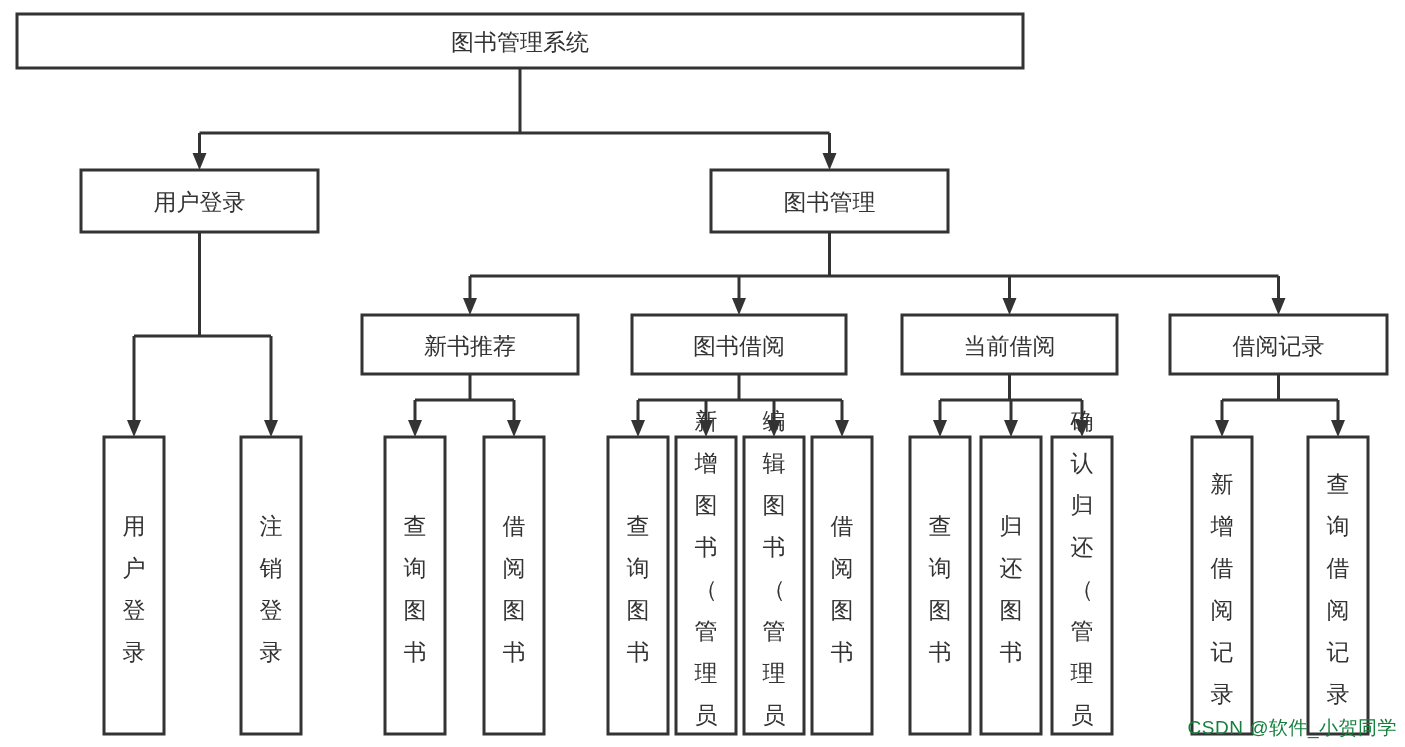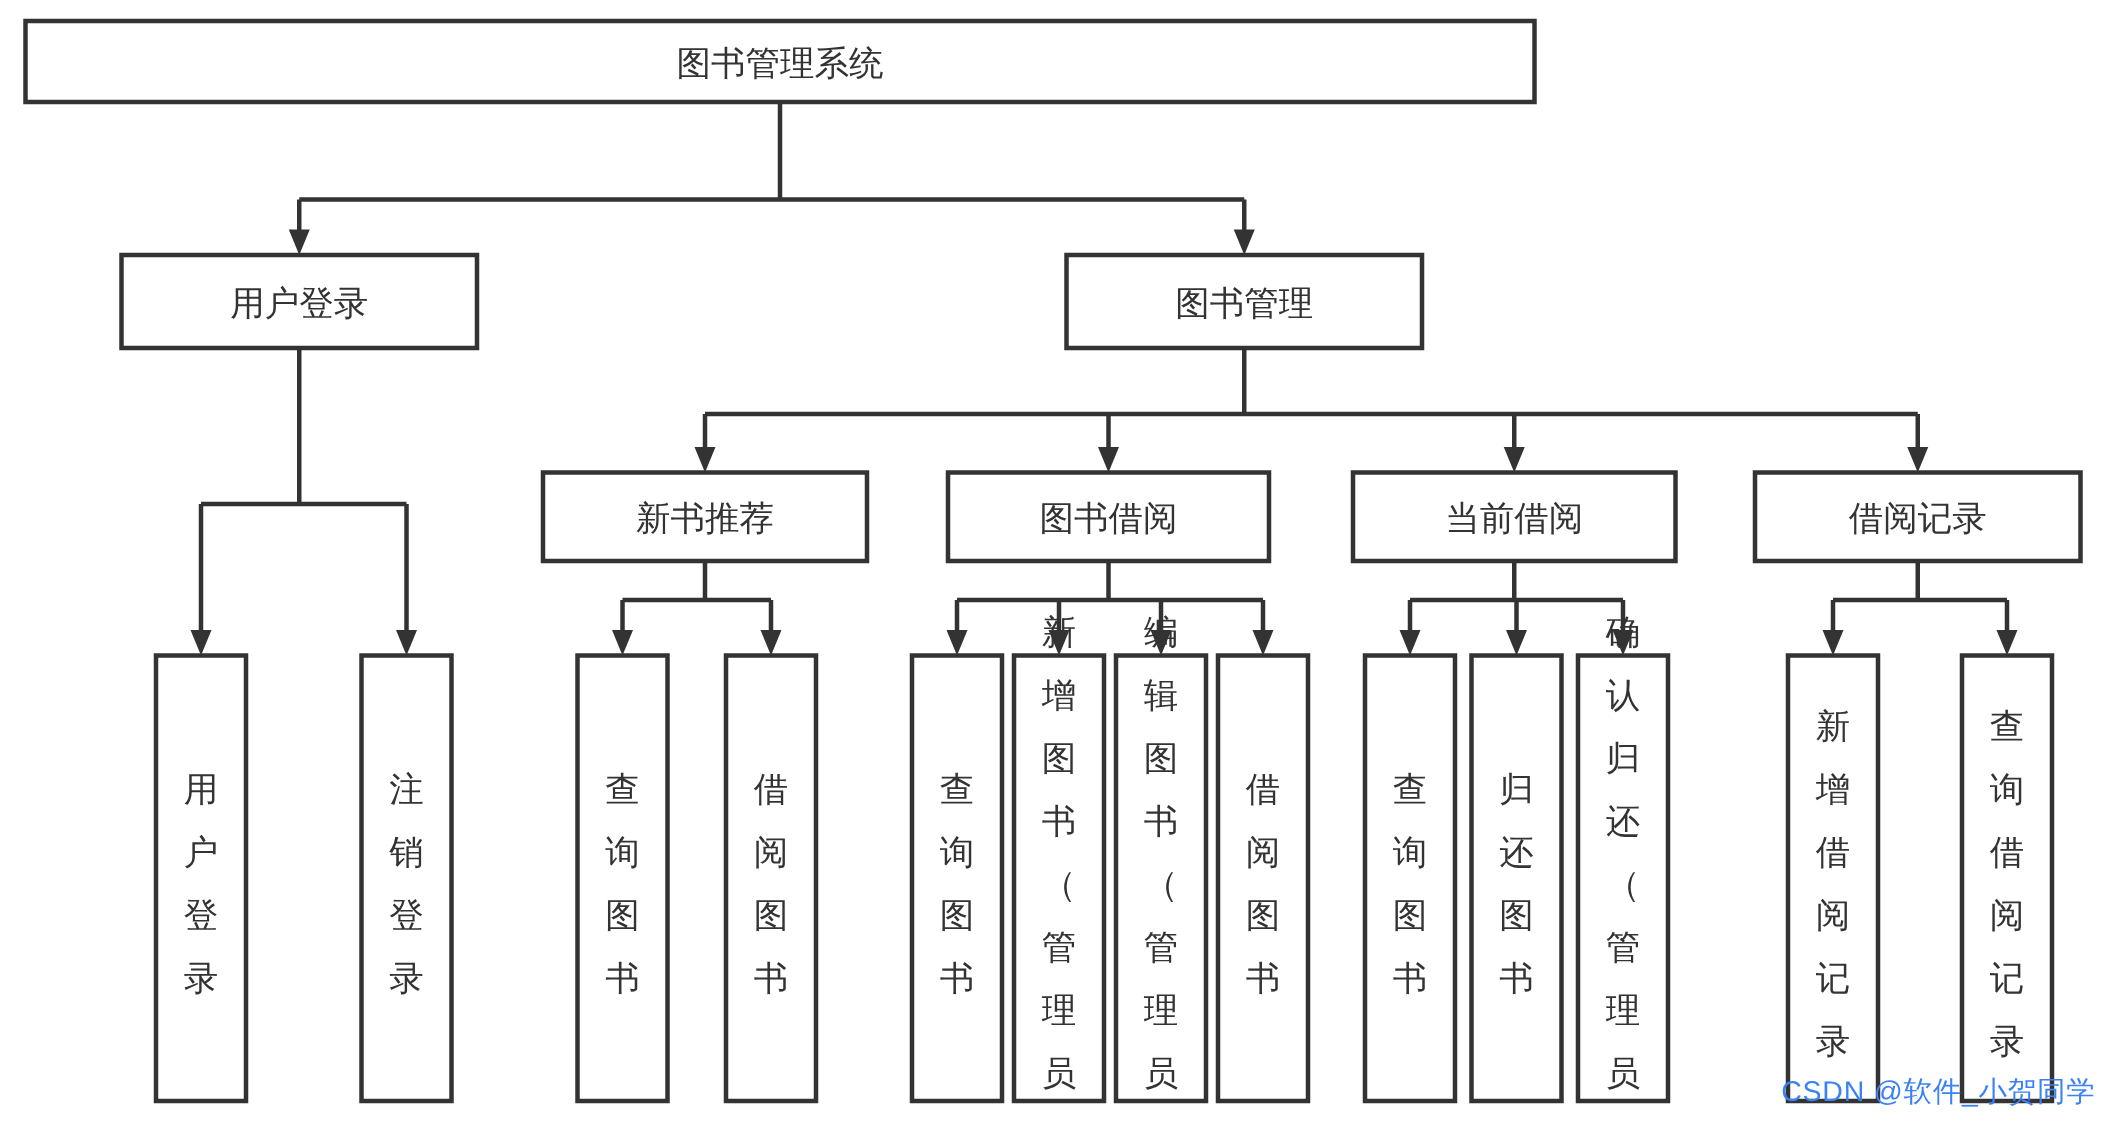--- a/index.html
+++ b/index.html
@@ -49,21 +49,21 @@
   .arrow-head {
     fill: #333333;
     stroke: none;
   }
   .watermark-text {
     position: absolute;
     right: 8px;
     bottom: 6px;
     font-family: "Liberation Sans", "DejaVu Sans", sans-serif;
     font-size: 19px;
-    color: #3b82f6;
+    color: #15803d;
     white-space: nowrap;
     letter-spacing: 0.5px;
     pointer-events: none;
   }
 </style>
 </head>
 <body>
 
 <div id="diagram-root">
   <svg id="diagram-svg" width="1405" height="747" viewBox="0 0 1405 747" xmlns="http://www.w3.org/2000/svg">

